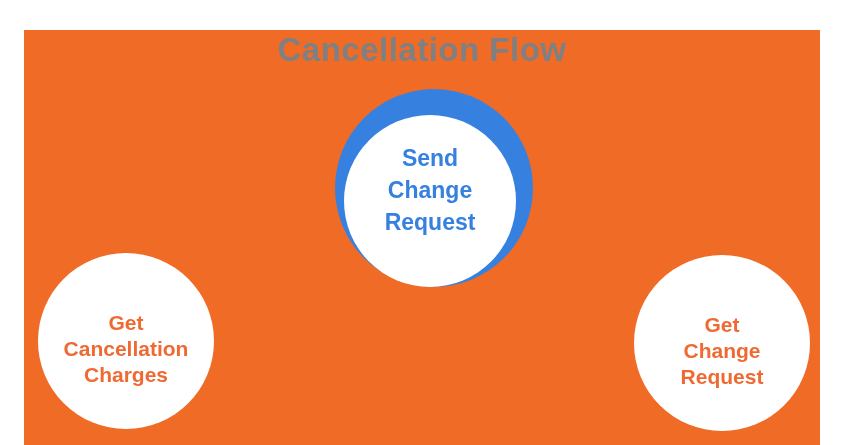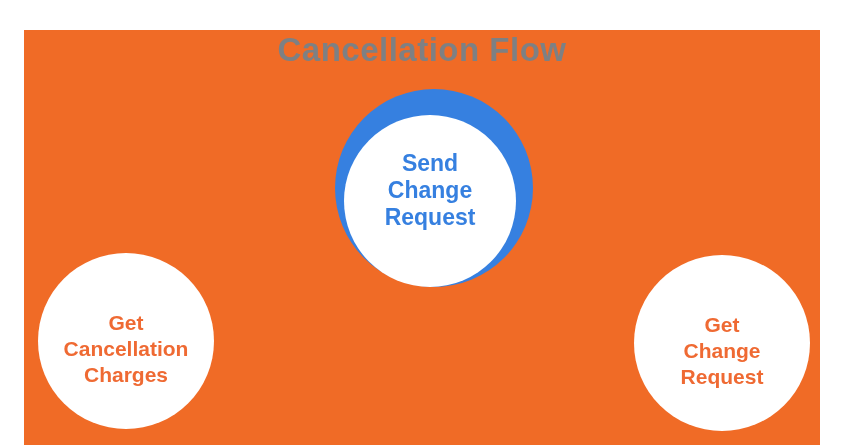--- a/index.html
+++ b/index.html
@@ -37,21 +37,21 @@
     left:311px;top:59px;width:198px;height:198px;
     background:var(--blue);
   }
   .inner-white{
     left:320px;top:85px;width:172px;height:172px;
     background:var(--white);
     padding-bottom:22px;
   }
   .inner-white .circle-label{
     color:var(--blue);
-    font-size:23px;line-height:27px;
+    font-size:23px;line-height:32px;
   }
   
   .node-white{
     width:176px;height:176px;
     background:var(--white);
     padding-bottom:32px;
   }
   .node-left{left:14px;top:223px;}
   .node-right{left:610px;top:225px;}
   .node-white .circle-label{

